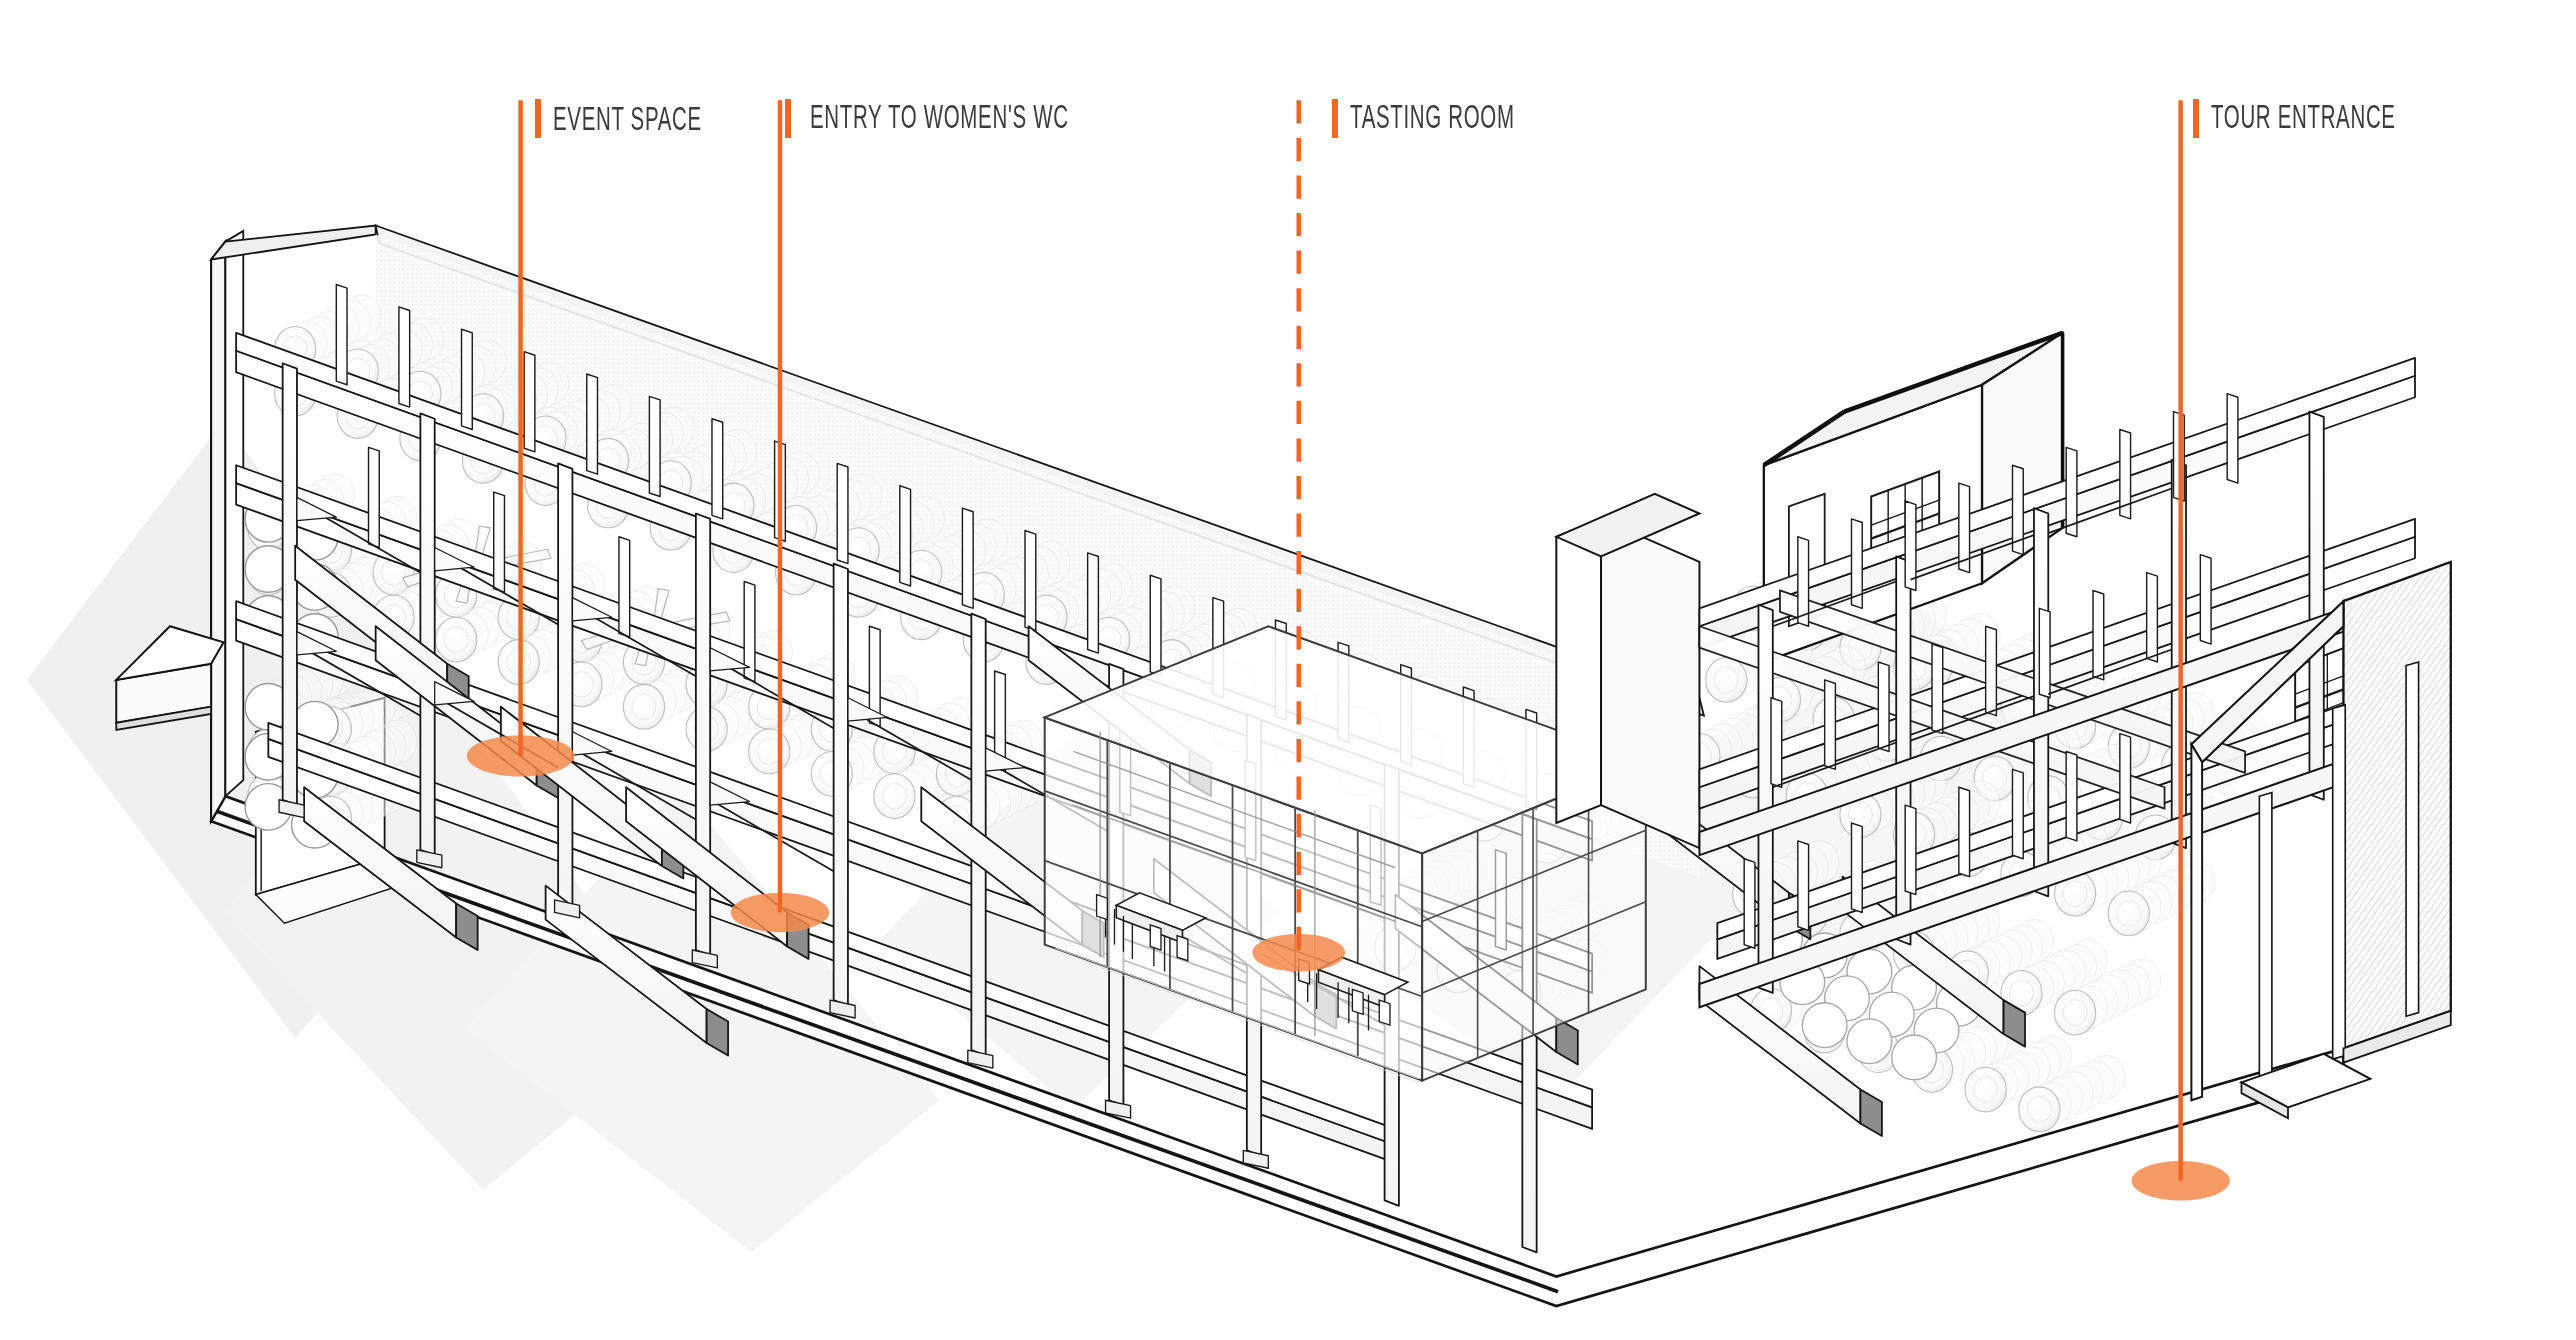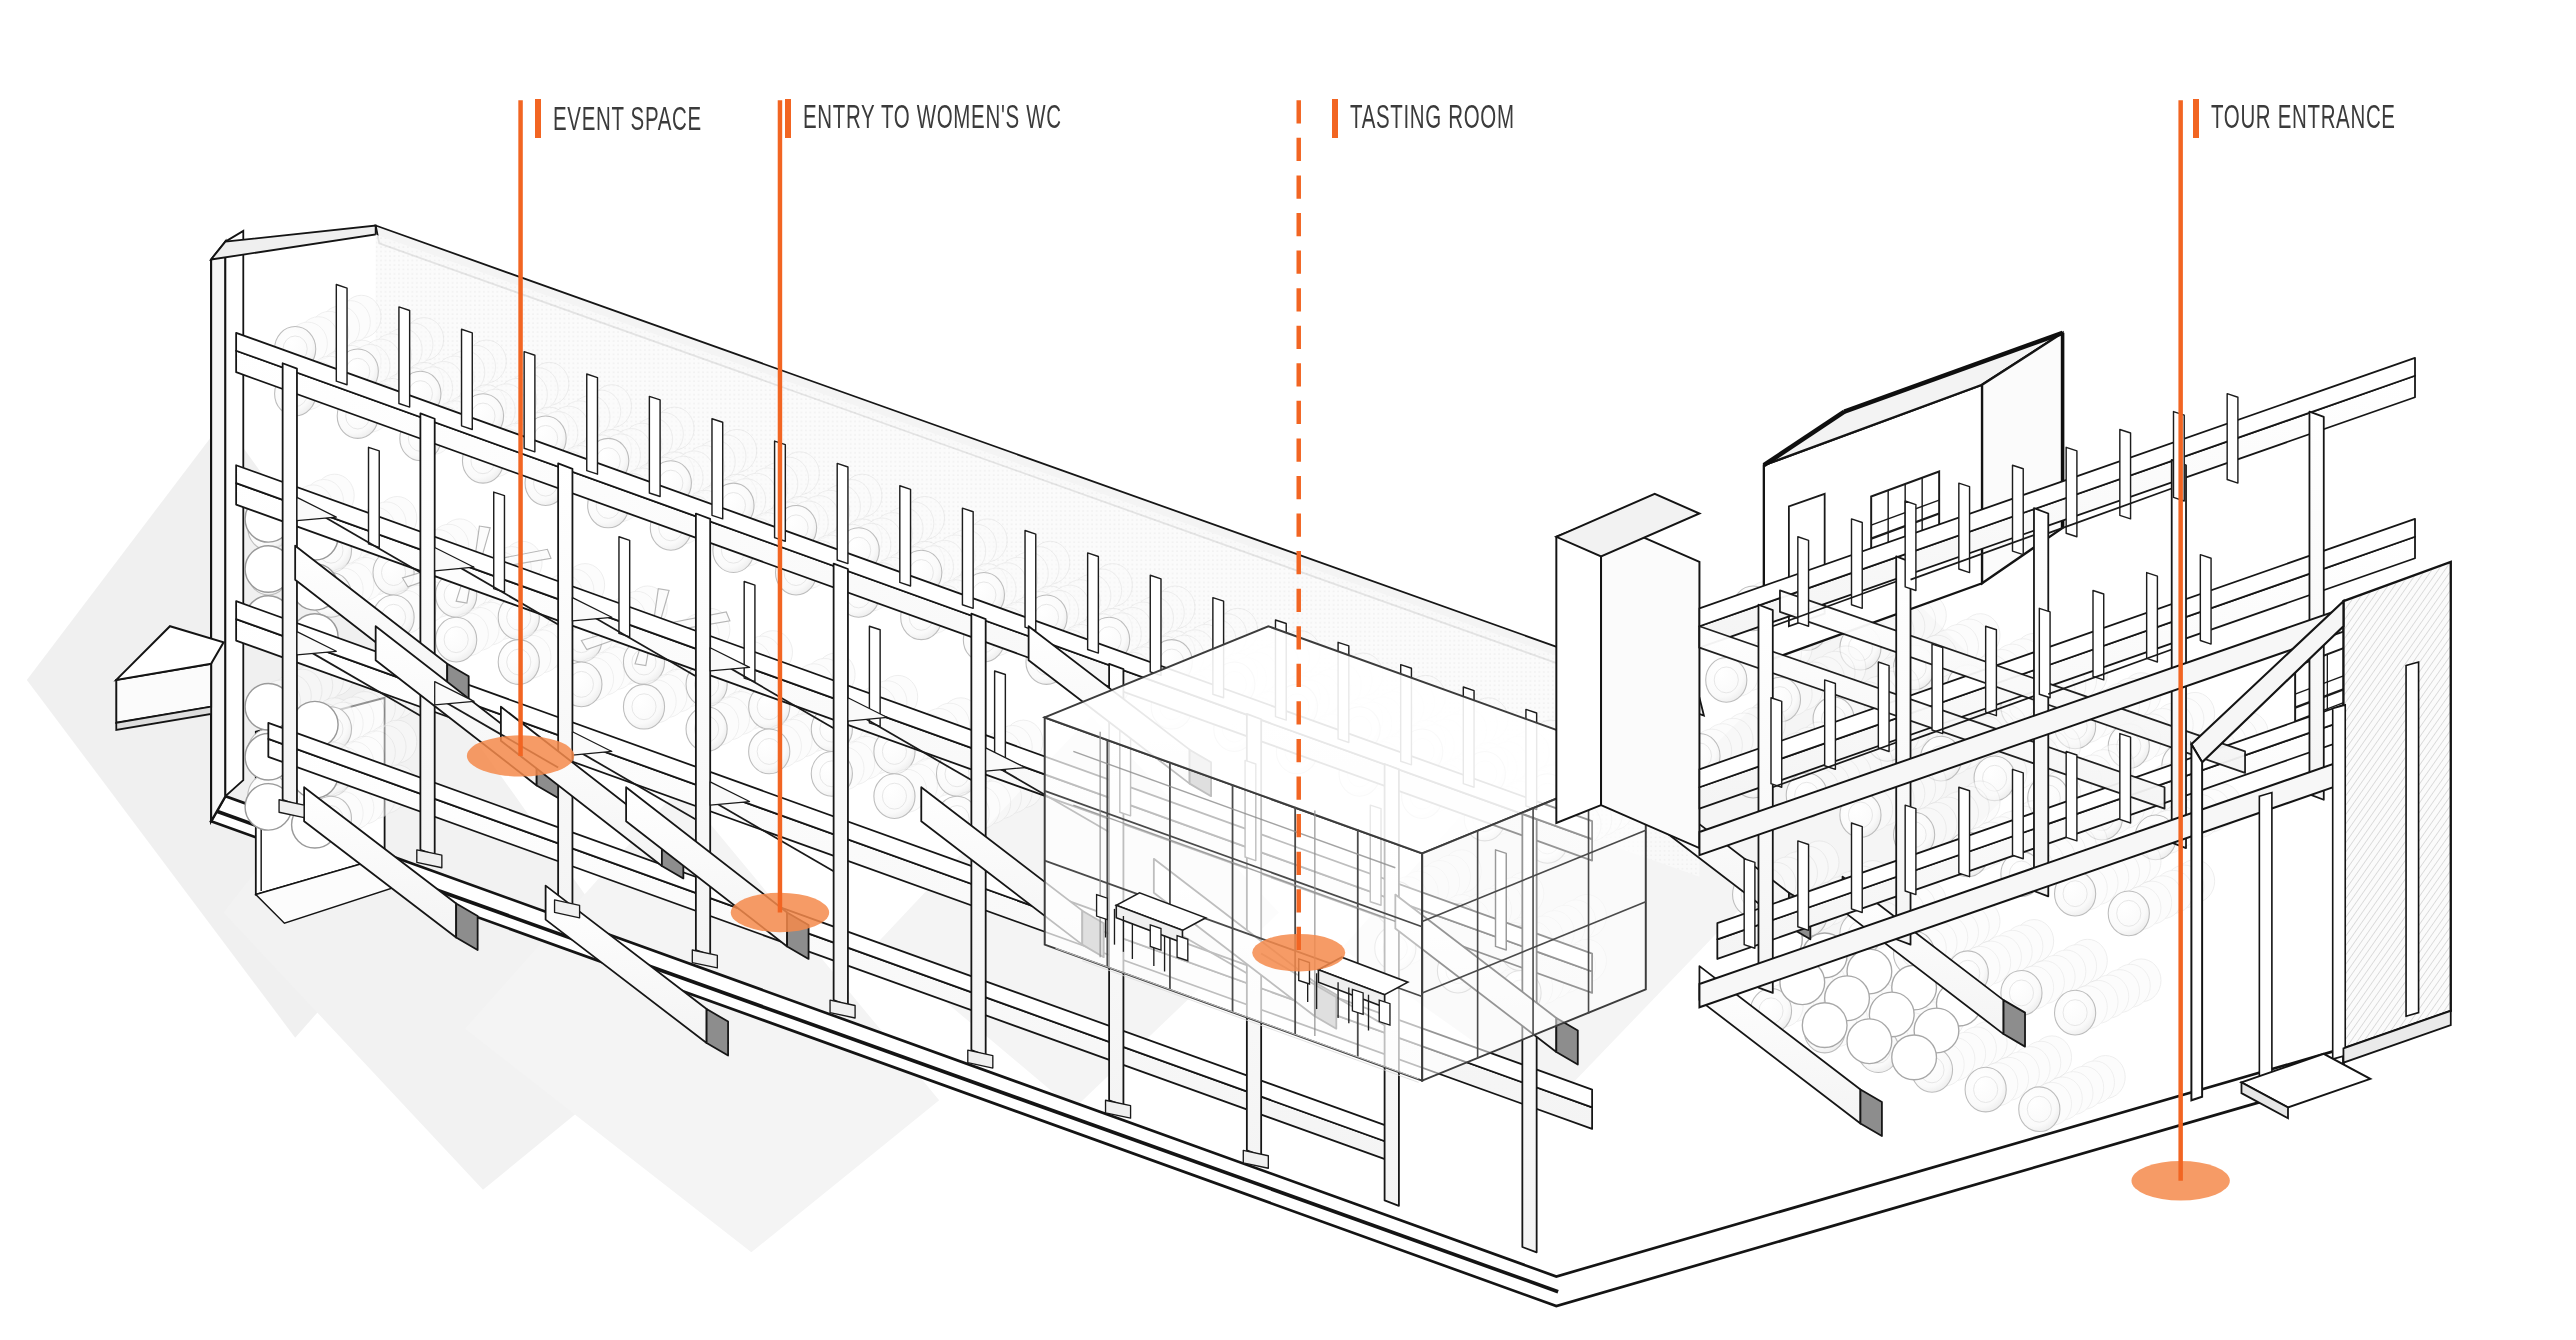--- a/index.html
+++ b/index.html
@@ -636,21 +636,21 @@
         <line x1="1452" y1="112" x2="1452" y2="1065" stroke="#F26522" stroke-width="5" stroke-dasharray="26 16"></line>
         <line x1="2438" y1="112" x2="2438" y2="1320" stroke="#F26522" stroke-width="5"></line>
       </g>
 </svg>
 
 <div id="labels">
       <div class="callout" style="left: 535px; top: 97px; align-items: flex-end;">
         <div class="tick" style="background: rgb(242, 101, 34);"></div>
         <div class="txt" style="color: rgb(59, 59, 59);">EVENT SPACE</div>
       </div>
-      <div class="callout" style="left: 785px; top: 97px;">
+      <div class="callout" style="left: 785px; top: 97px; gap: 7px;">
         <div class="tick" style="background: rgb(242, 101, 34);"></div>
         <div class="txt" style="color: rgb(59, 59, 59);">ENTRY TO WOMEN'S WC</div>
       </div>
       <div class="callout" style="left: 1332px; top: 97px;">
         <div class="tick" style="background: rgb(242, 101, 34);"></div>
         <div class="txt" style="color: rgb(59, 59, 59);">TASTING ROOM</div>
       </div>
       <div class="callout" style="left: 2193px; top: 97px;">
         <div class="tick" style="background: rgb(242, 101, 34);"></div>
         <div class="txt" style="color: rgb(59, 59, 59);">TOUR ENTRANCE</div>

